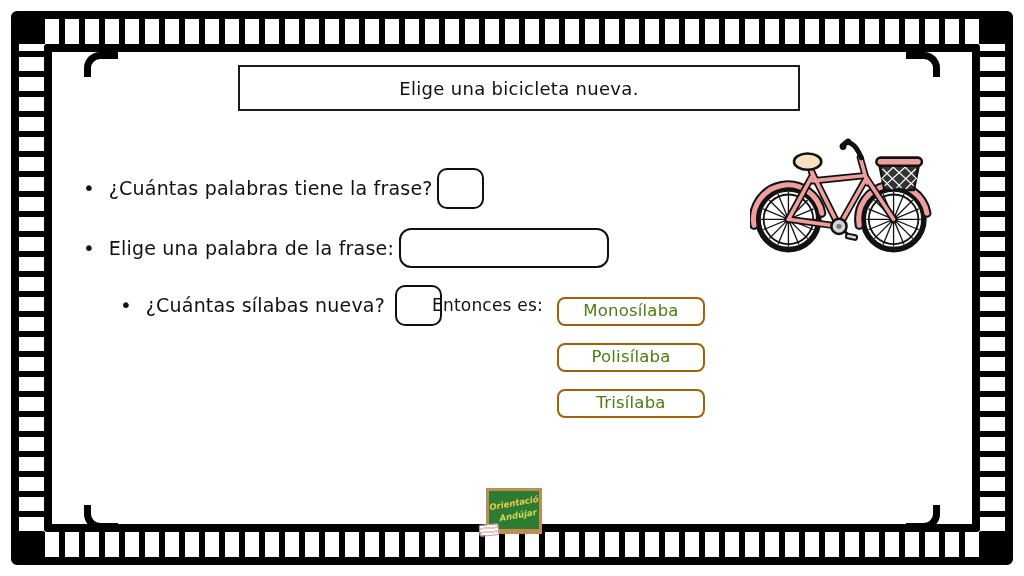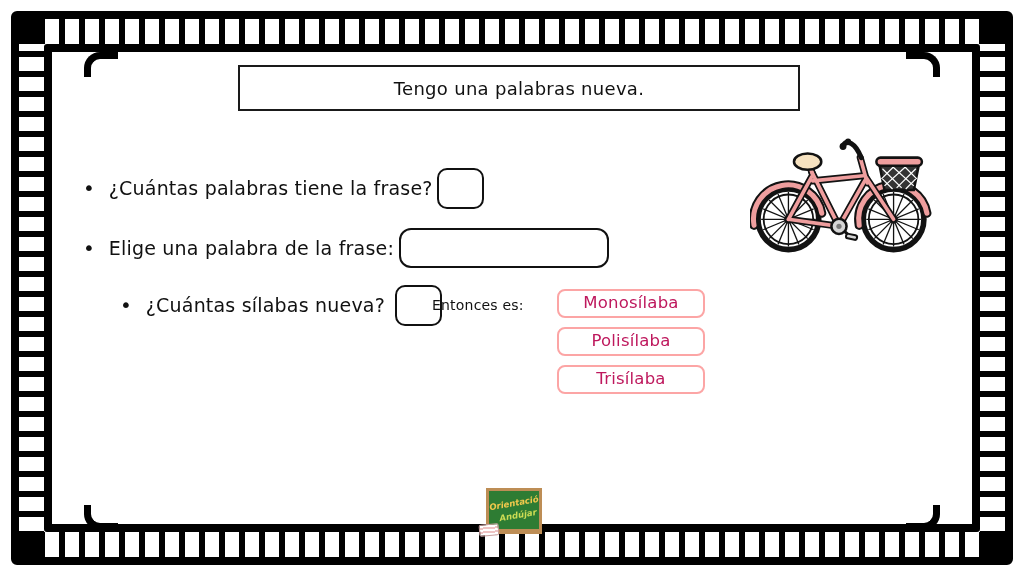--- a/index.html
+++ b/index.html
@@ -44,28 +44,28 @@
   .q-label{font-size:19px;white-space:nowrap;letter-spacing:.2px;}
   .answer-box{
     box-sizing:border-box;border:2.5px solid #111;border-radius:10px;
     background:#fff;outline:none;text-align:center;
     font-family:inherit;font-size:18px;color:#111;
   }
   .box-small{width:47px;height:41px;margin-left:4px;}
   .q2 .answer-box{width:210px;height:40px;border-radius:12px;margin-left:5px;}
   .q3 .box-small{margin-left:10px;}
   .entonces{position:absolute;left:432px;top:284px;height:42px;
-    display:flex;align-items:center;font-size:14px;letter-spacing:.2px;}
+    display:flex;align-items:center;font-size:17px;letter-spacing:.2px;}
   .options{position:absolute;left:557px;top:289px;display:flex;flex-direction:column;gap:9px;}
   .option-btn{
     box-sizing:border-box;width:148px;height:29px;
-    border:2px solid #fca5a5;border-radius:8px;background:#fff;
+    border:2px solid #a16207;border-radius:8px;background:#fff;
     display:flex;align-items:center;justify-content:center;
-    font-family:inherit;font-size:16.5px;color:#be185d;padding:0 4px 2px 4px;
-    cursor:pointer;letter-spacing:.2px;
+    font-family:inherit;font-size:16.5px;color:#4d7c0f;padding:0 4px 2px 4px;
+    cursor:pointer;letter-spacing:.2px;margin-top:8px;
   }
   
   .bike{position:absolute;left:750px;top:127px;width:182px;height:132px;}
   
   .logo{position:absolute;left:486px;top:488px;width:56px;height:46px;}
   .logo-board{position:absolute;inset:0;background:#2e7c33;
     border:3px solid #bd8d55;border-bottom-width:5px;box-sizing:border-box;overflow:hidden;}
   .logo-line1{color:#f2c94c;font-size:8.5px;font-weight:bold;font-style:italic;
     transform:rotate(-10deg);text-align:center;margin-top:7px;white-space:nowrap;}
   .logo-line2{color:#cddc54;font-size:8.5px;font-weight:bold;font-style:italic;
@@ -88,21 +88,21 @@
   <div class="corner c-br"></div>
   <div class="frame-outer"></div>
   <div class="frame-inner"></div>
   <div class="bracket br-tl"></div>
   <div class="bracket br-tr"></div>
   <div class="bracket br-bl"></div>
   <div class="bracket br-br"></div>
 </div>
 
 <div class="sentence-box">
-  <span>Tengo una palabras nueva.</span>
+  <span>Elige una bicicleta nueva.</span>
 </div>
 
 <div class="q-row q1">
   <span class="bullet">•</span>
   <span class="q-label">¿Cuántas palabras tiene la frase?</span>
   <input class="answer-box box-small" value="" style="">
 </div>
 
 <div class="q-row q2">
   <span class="bullet">•</span>

